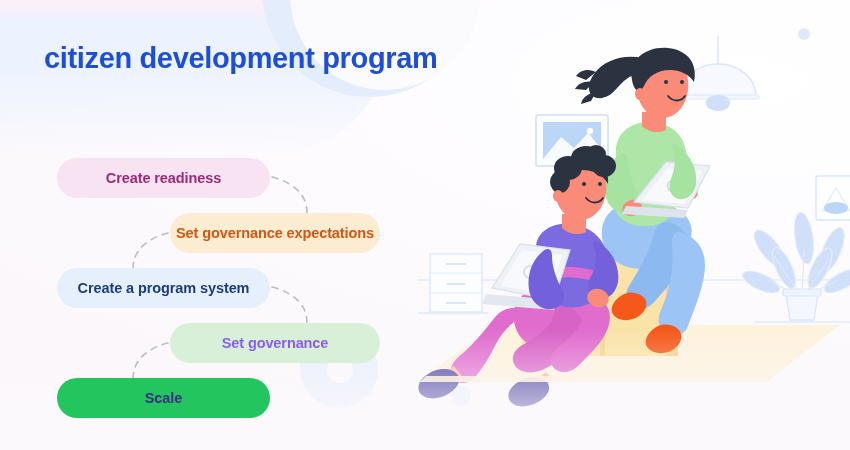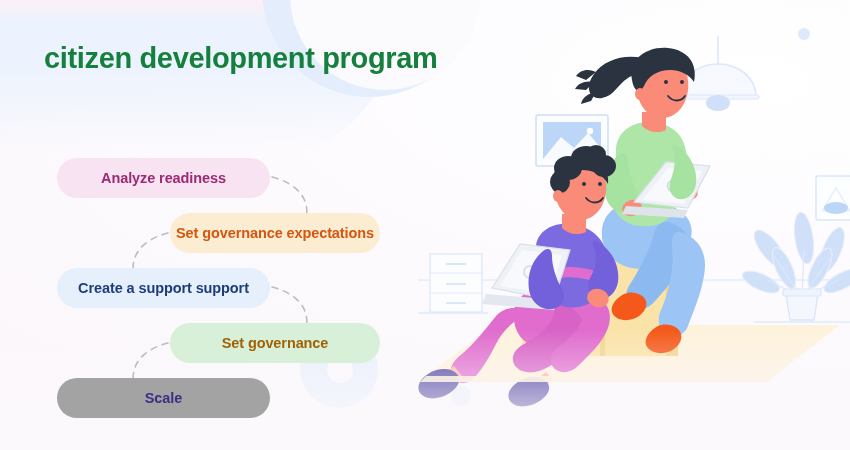--- a/index.html
+++ b/index.html
@@ -56,37 +56,37 @@
     background:linear-gradient(180deg, rgba(252,248,253,0) 0%, #fcf9fd 100%);
   }
 
   
   .title-block { position:absolute; left:44px; top:38px; width:470px; }
   .title-line1 {
     font-size:27px; font-weight:400; color:#3a4450; letter-spacing:-0.1px;
     line-height:1.28;
   }
   .title-line2 {
-    font-size:29px; font-weight:700; color:#15803d; letter-spacing:-0.35px;
+    font-size:29px; font-weight:700; color:#1d4ed8; letter-spacing:-0.35px;
     line-height:1.28; margin-top:2px;
   }
 
   
   .pills { position:absolute; left:0; top:150px; width:420px; height:270px; }
   .pill {
     position:absolute; height:40px; border-radius:22px;
     display:flex; align-items:center; justify-content:center;
     font-size:14.5px; font-weight:700; white-space:nowrap;
     letter-spacing:-0.1px; user-select:none;
   }
   .pill-0 { left:57px;  top:8px;   width:213px; background:#f7e3f2; color:#9c2a74; }
   .pill-1 { left:170px; top:63px;  width:210px; background:#fcecd2; color:#d4560f; }
   .pill-2 { left:57px;  top:118px; width:213px; background:#e6f0fd; color:#1c3d7a; }
-  .pill-3 { left:170px; top:173px; width:210px; background:#d8f0d8; color:#a16207; }
-  .pill-4 { left:57px;  top:228px; width:213px; background:#a3a3a3; color:#3a2f83; }
+  .pill-3 { left:170px; top:173px; width:210px; background:#d8f0d8; color:#8b5cf6; }
+  .pill-4 { left:57px;  top:228px; width:213px; background:#22c55e; color:#3a2f83; }
 
   .connectors { position:absolute; left:0; top:150px; width:420px; height:270px;
                 pointer-events:none; }
 
   
   .illo { position:absolute; left:418px; top:36px; width:432px; height:378px; }
 </style>
 </head>
 <body>
 
@@ -307,27 +307,27 @@
     <g fill="none" stroke="#b9bcc6" stroke-width="1.6" stroke-dasharray="6 6" stroke-linecap="round">
       <path d="M272 27 C300 34 310 52 306 68"></path>
       <path d="M168 83 C140 90 130 108 134 124"></path>
       <path d="M272 137 C300 144 310 162 306 178"></path>
       <path d="M168 193 C140 200 130 218 134 234"></path>
     </g>
   </svg>
 
   <div class="pills">
     <div class="pill pill-0">
-      <span>Analyze readiness</span>
+      <span>Create readiness</span>
     </div>
     <div class="pill pill-1">
       <span>Set governance expectations</span>
     </div>
     <div class="pill pill-2">
-      <span>Create a support support</span>
+      <span>Create a program system</span>
     </div>
     <div class="pill pill-3">
       <span>Set governance</span>
     </div>
     <div class="pill pill-4">
       <span>Scale</span>
     </div>
   </div>
 
 </div>

